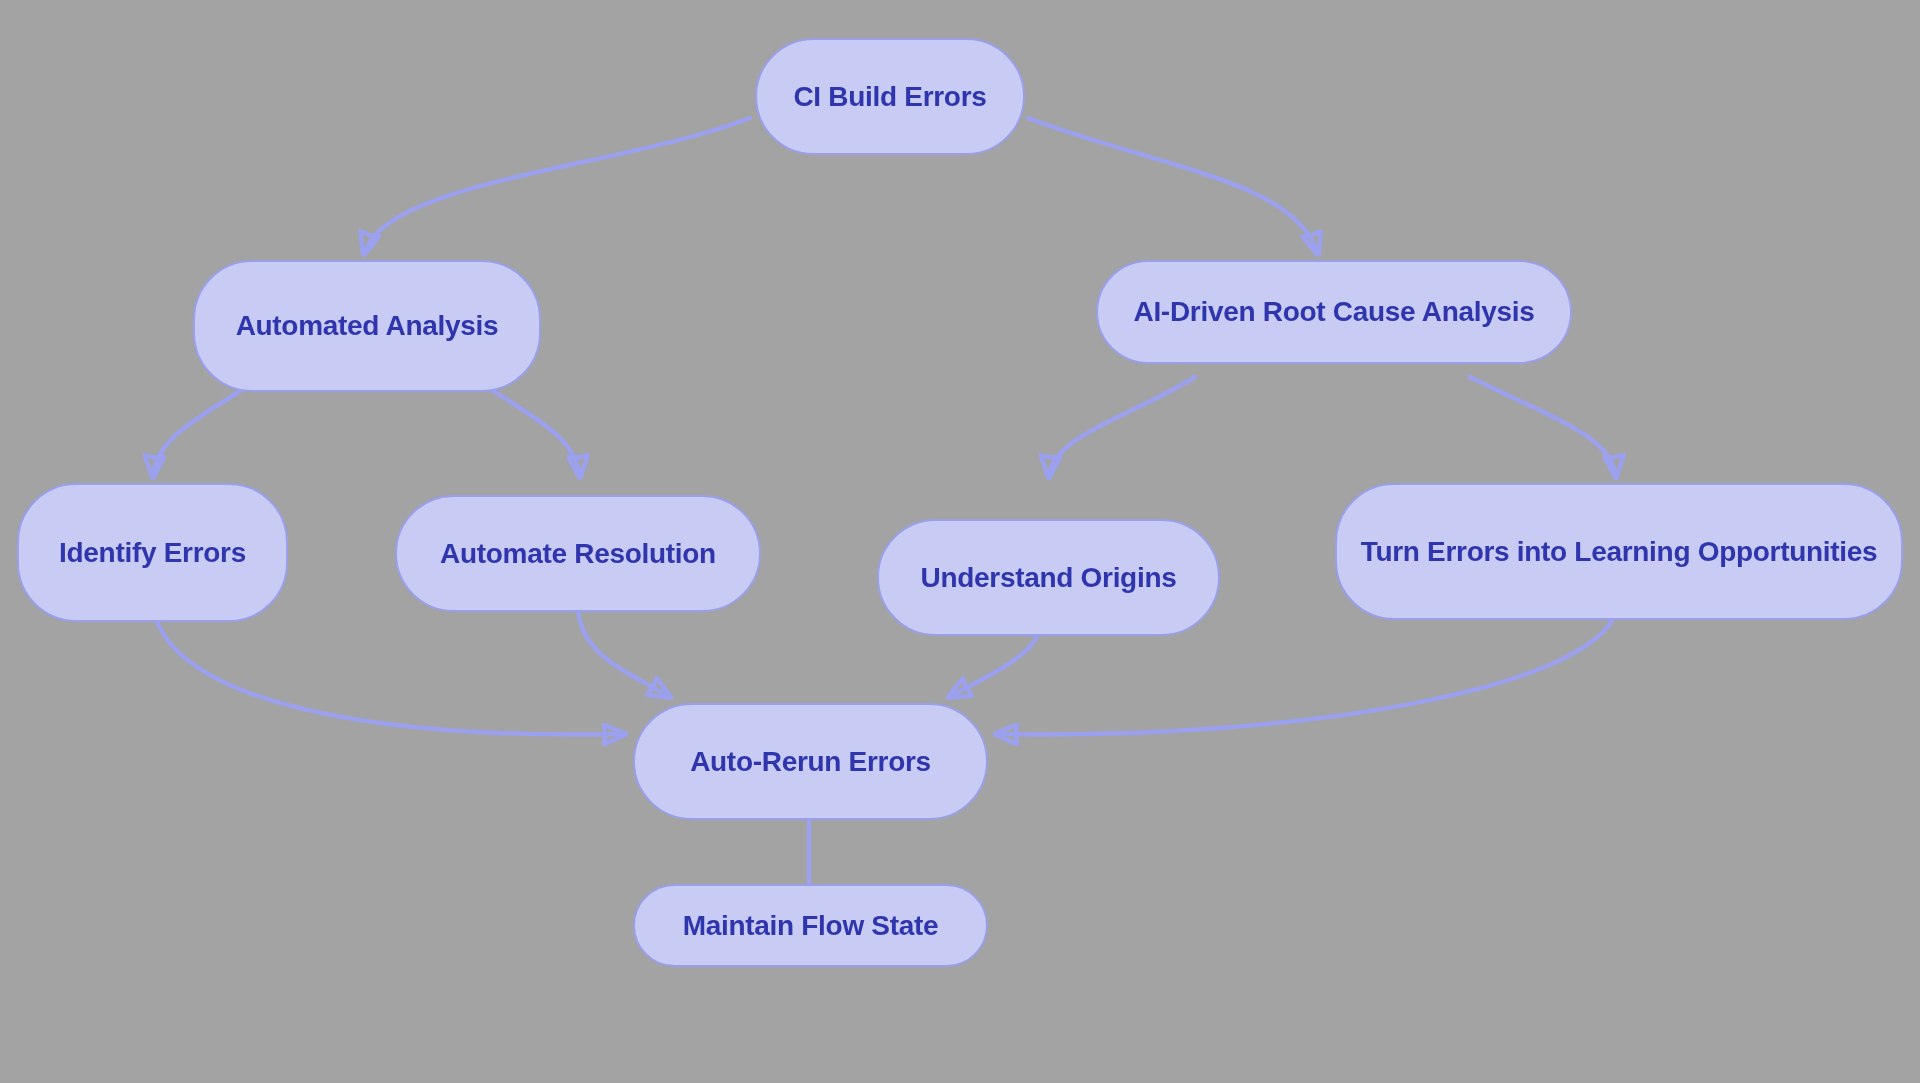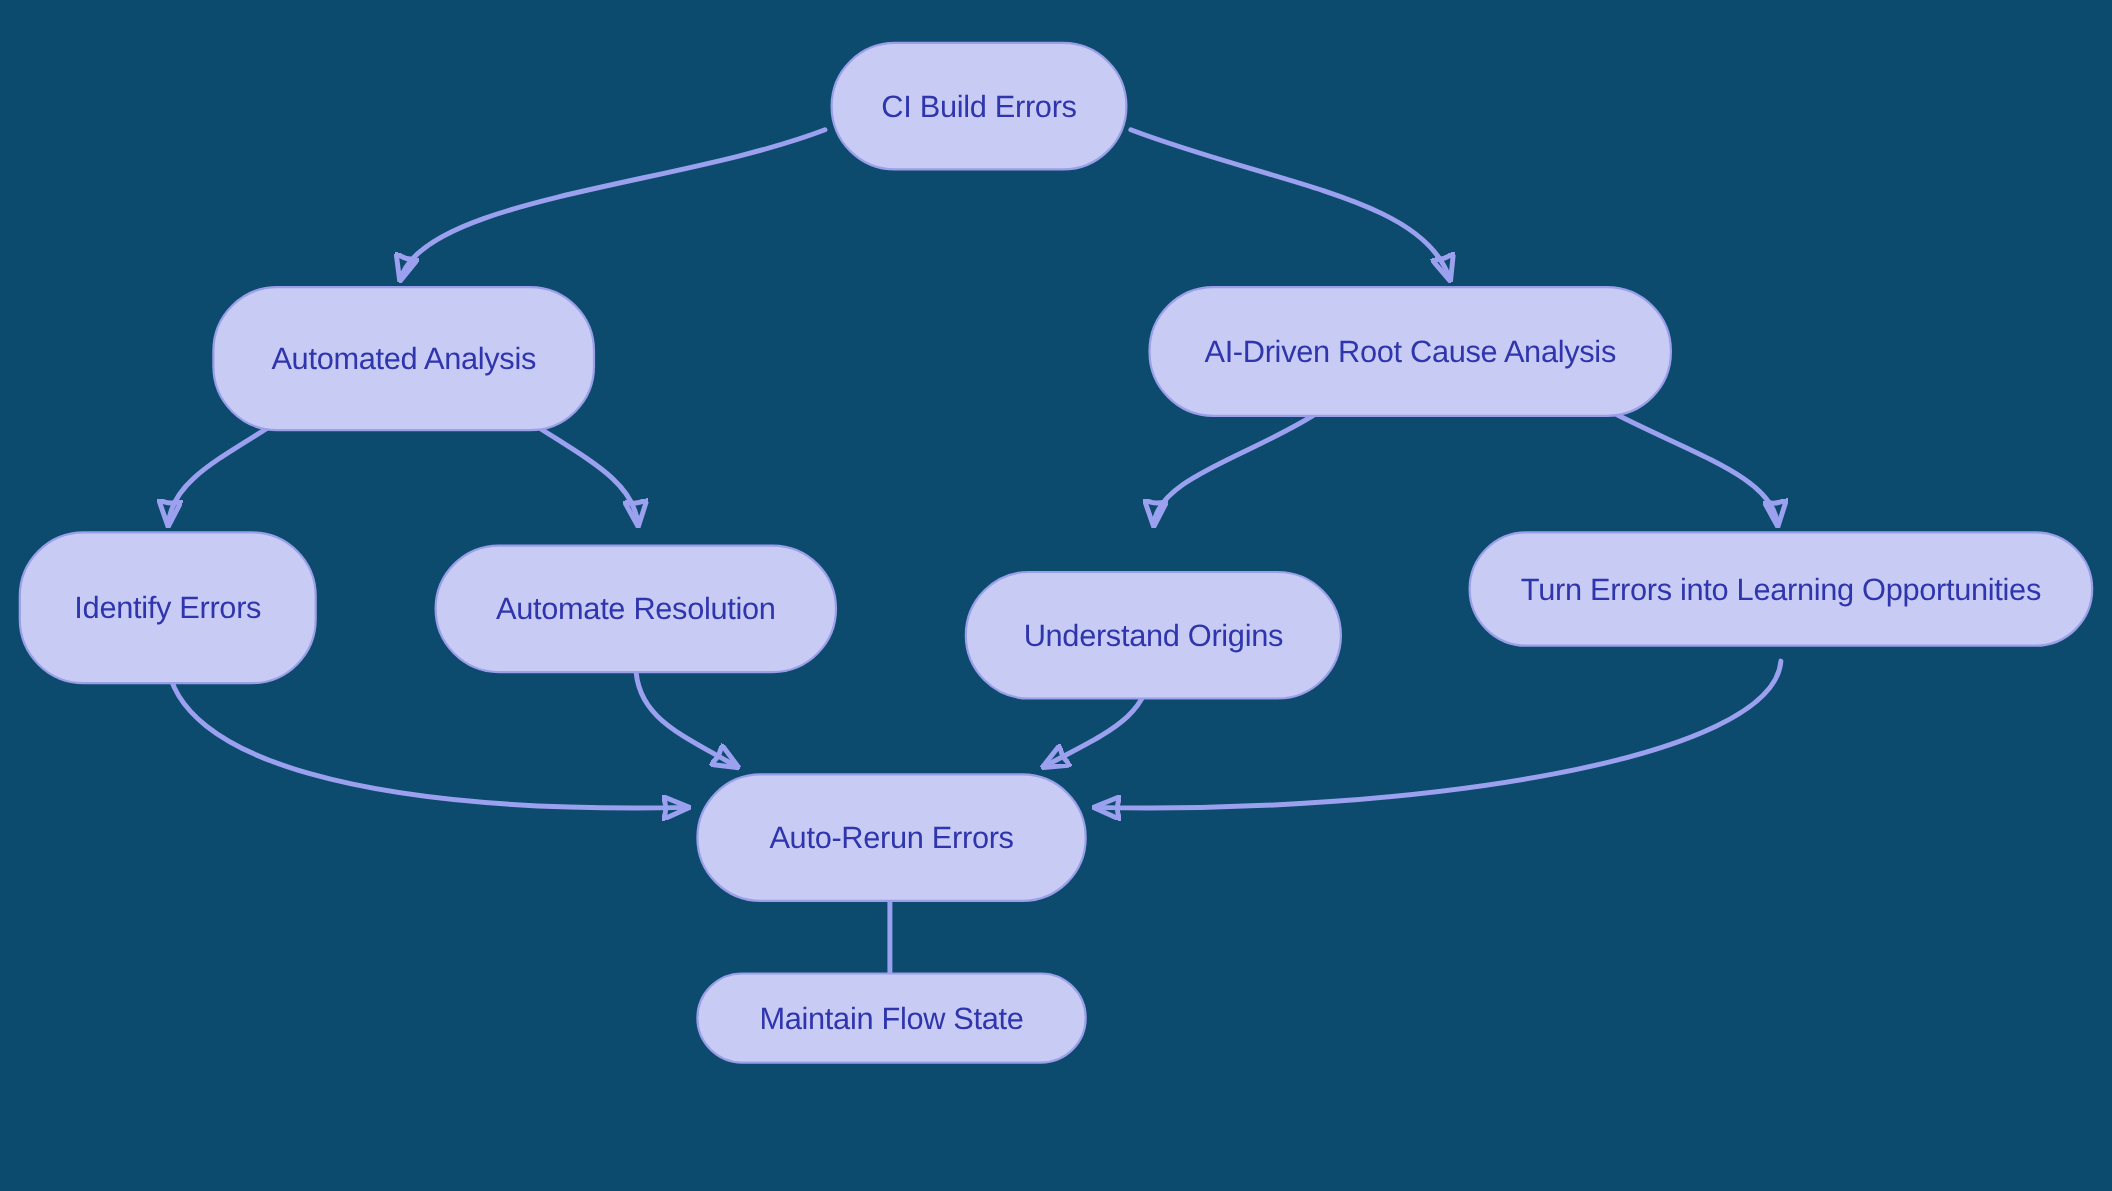--- a/index.html
+++ b/index.html
@@ -5,23 +5,24 @@
 <style>
   html, body {
     margin: 0;
     padding: 0;
     background: #ffffff;
   }
   #canvas {
     position: relative;
     width: 1920px;
     height: 1083px;
-    background: #0c4a6e;
+    background: #a3a3a3;
     overflow: hidden;
     font-family: "Liberation Sans", "DejaVu Sans", sans-serif;
+    font-weight: bold;
   }
   #edges {
     position: absolute;
     left: 0;
     top: 0;
     width: 1920px;
     height: 1083px;
   }
   #edges path {
     fill: none;
@@ -71,37 +72,37 @@
   </svg>
 
   <div class="node" style="left:755px; top:38px; width:270px; height:117px;">
     <span>CI Build Errors</span>
   </div>
 
   <div class="node" style="left:193px; top:260px; width:348px; height:132px;">
     <span>Automated Analysis</span>
   </div>
 
-  <div class="node" style="left:1044px; top:260px; width:476px; height:119px;">
+  <div class="node" style="left:1096px; top:260px; width:476px; height:104px;">
     <span>AI-Driven Root Cause Analysis</span>
   </div>
 
   <div class="node" style="left:17px; top:483px; width:271px; height:139px;">
     <span>Identify Errors</span>
   </div>
 
   <div class="node" style="left:395px; top:483px; width:366px; height:117px;margin-top:12px;">
     <span>Automate Resolution</span>
   </div>
 
   <div class="node" style="left:877px; top:483px; width:343px; height:117px;margin-top:36px;">
     <span>Understand Origins</span>
   </div>
 
-  <div class="node" style="left:1335px; top:483px; width:568px; height:105px;">
+  <div class="node" style="left:1335px; top:483px; width:568px; height:137px;">
     <span>Turn Errors into Learning Opportunities</span>
   </div>
 
   <div class="node" style="left:633px; top:703px; width:355px; height:117px;">
     <span>Auto-Rerun Errors</span>
   </div>
 
   <div class="node" style="left:633px; top:884px; width:355px; height:83px;">
     <span>Maintain Flow State</span>
   </div>

